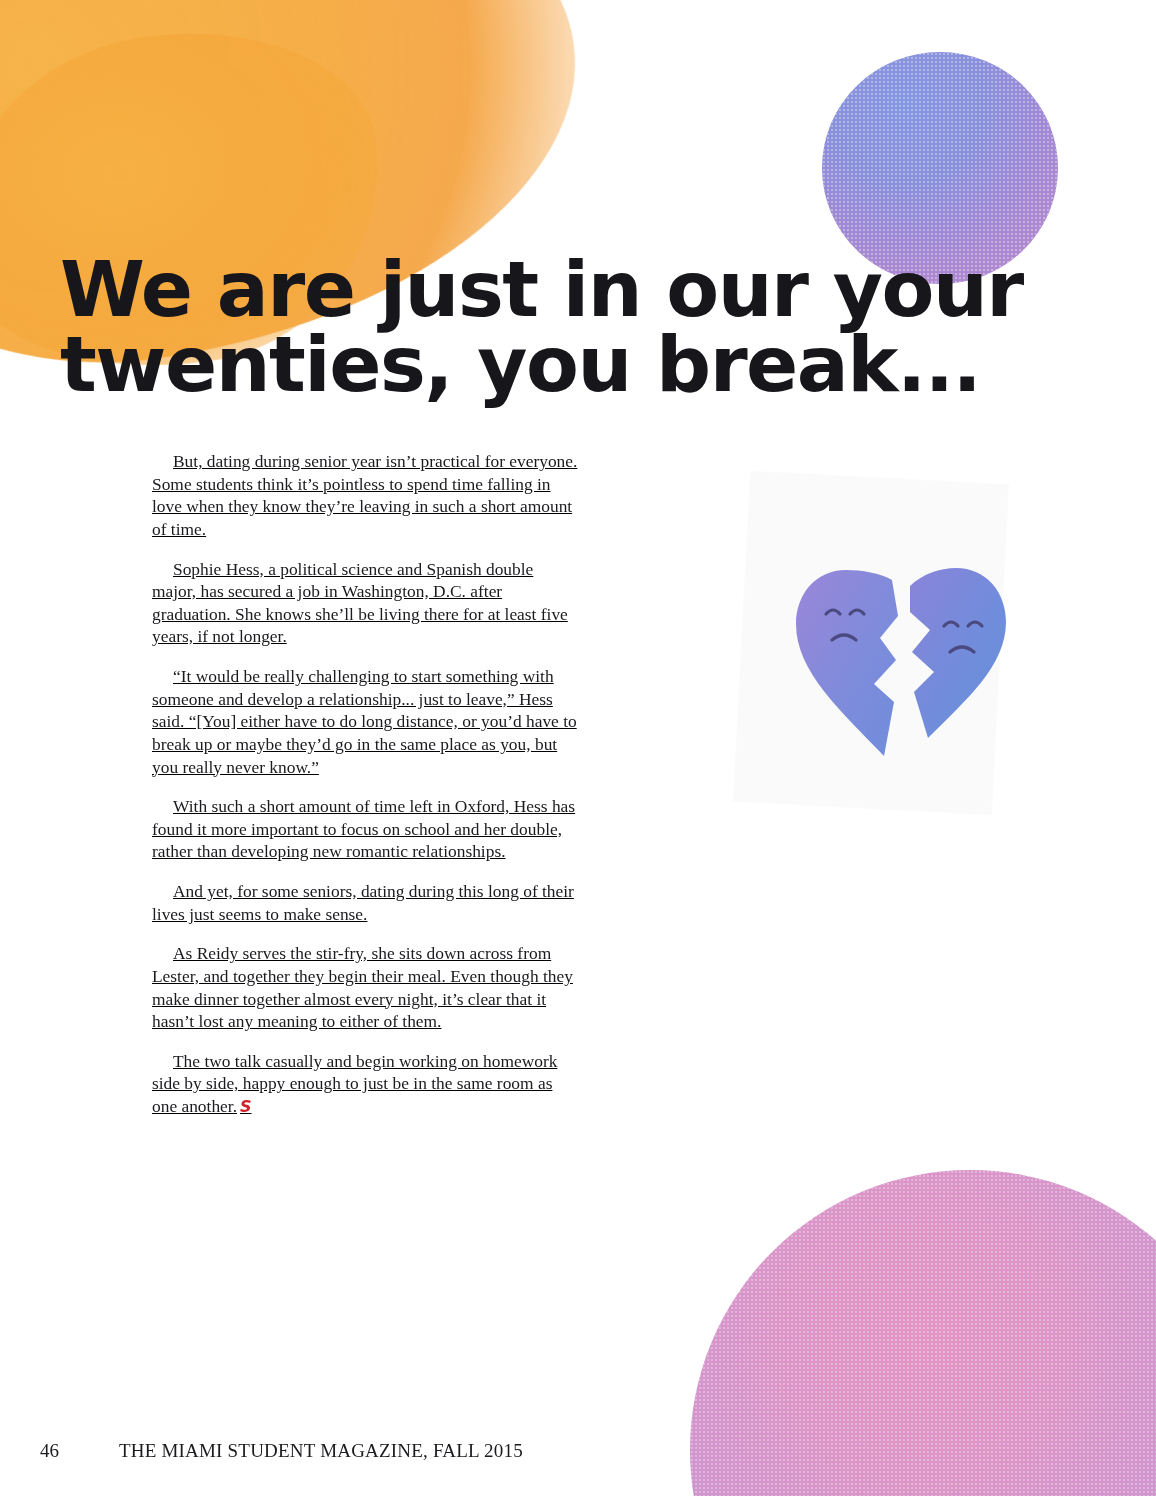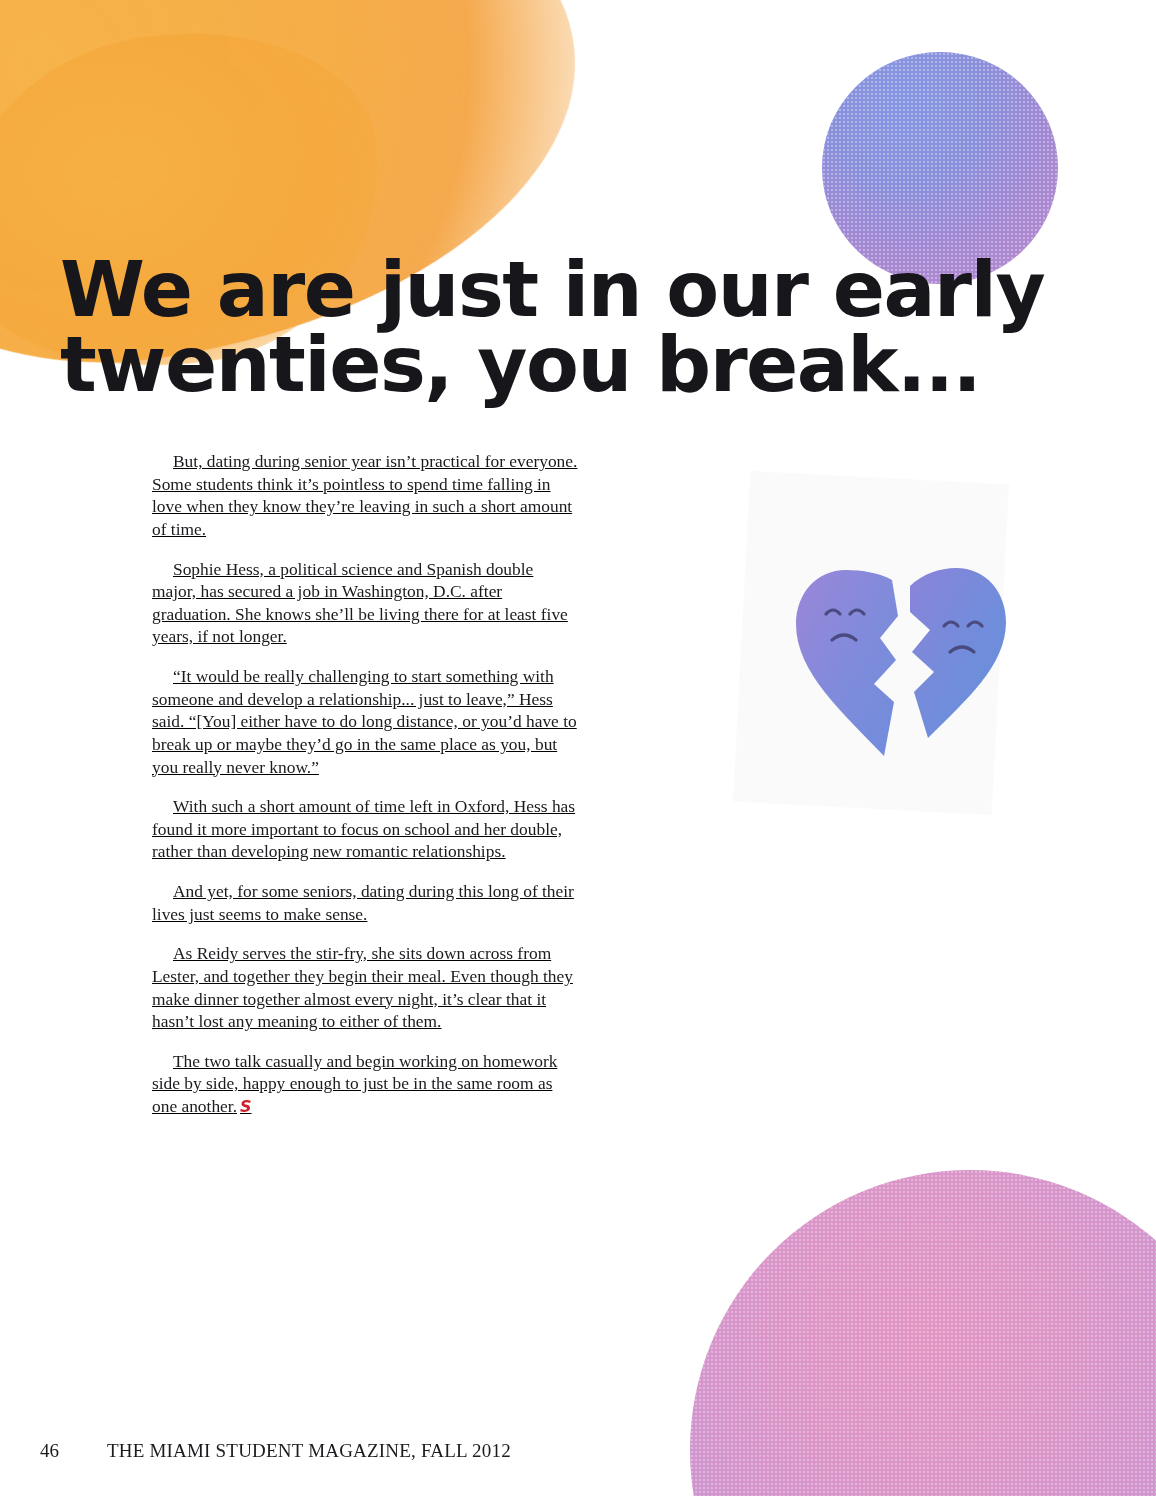--- a/index.html
+++ b/index.html
@@ -164,21 +164,21 @@
     height: 226px;
   }
 
   
   #footer {
     position: absolute;
     left: 40px;
     bottom: 34px;
     display: flex;
     align-items: baseline;
-    gap: 48px;
+    gap: 60px;
   }
   #footer .page-num {
     font-family: "Liberation Serif", serif;
     font-size: 19px;
     color: #1b1b1f;
   }
   #footer .pub {
     font-family: "Liberation Serif", serif;
     font-size: 19px;
     letter-spacing: 0.2px;
@@ -189,21 +189,21 @@
 <body>
 
 <div id="page">
 
   <div id="blob-orange" class="blob"></div>
   <div id="blob-blue" class="blob"></div>
   <div id="blob-pink" class="blob"></div>
   <div id="art-card"></div>
 
   <h1 id="headline">
-    <span class="line">We are just in our early</span>
+    <span class="line">We are just in our your</span>
     <span class="line">twenties, you break...</span>
   </h1>
 
   <div id="heart-art">
     <svg viewBox="0 0 228 226" width="228" height="226" aria-hidden="true">
       <defs>
         <linearGradient id="gLeft" x1="0" y1="0" x2="1" y2="1">
           <stop offset="0%" stop-color="#9b86d9"></stop>
           <stop offset="55%" stop-color="#7f8bdb"></stop>
           <stop offset="100%" stop-color="#6f8ddb"></stop>
@@ -238,16 +238,16 @@
     <p>Sophie Hess, a political science and Spanish double major, has secured a job in Washington, D.C. after graduation. She knows she’ll be living there for at least five years, if not longer.</p>
     <p>“It would be really challenging to start something with someone and develop a relationship... just to leave,” Hess said. “[You] either have to do long distance, or you’d have to break up or maybe they’d go in the same place as you, but you really never know.”</p>
     <p>With such a short amount of time left in Oxford, Hess has found it more important to focus on school and her double, rather than developing new romantic relationships.</p>
     <p>And yet, for some seniors, dating during this long of their lives just seems to make sense.</p>
     <p>As Reidy serves the stir-fry, she sits down across from Lester, and together they begin their meal. Even though they make dinner together almost every night, it’s clear that it hasn’t lost any meaning to either of them.</p>
     <p><span>The two talk casually and begin working on homework side by side, happy enough to just be in the same room as one another.</span><span class="endmark">S</span></p>
   </div>
 
   <div id="footer">
     <span class="page-num">46</span>
-    <span class="pub">THE MIAMI STUDENT MAGAZINE, FALL 2012</span>
+    <span class="pub">THE MIAMI STUDENT MAGAZINE, FALL 2015</span>
   </div>
 
 </div>
 
 </body></html>

